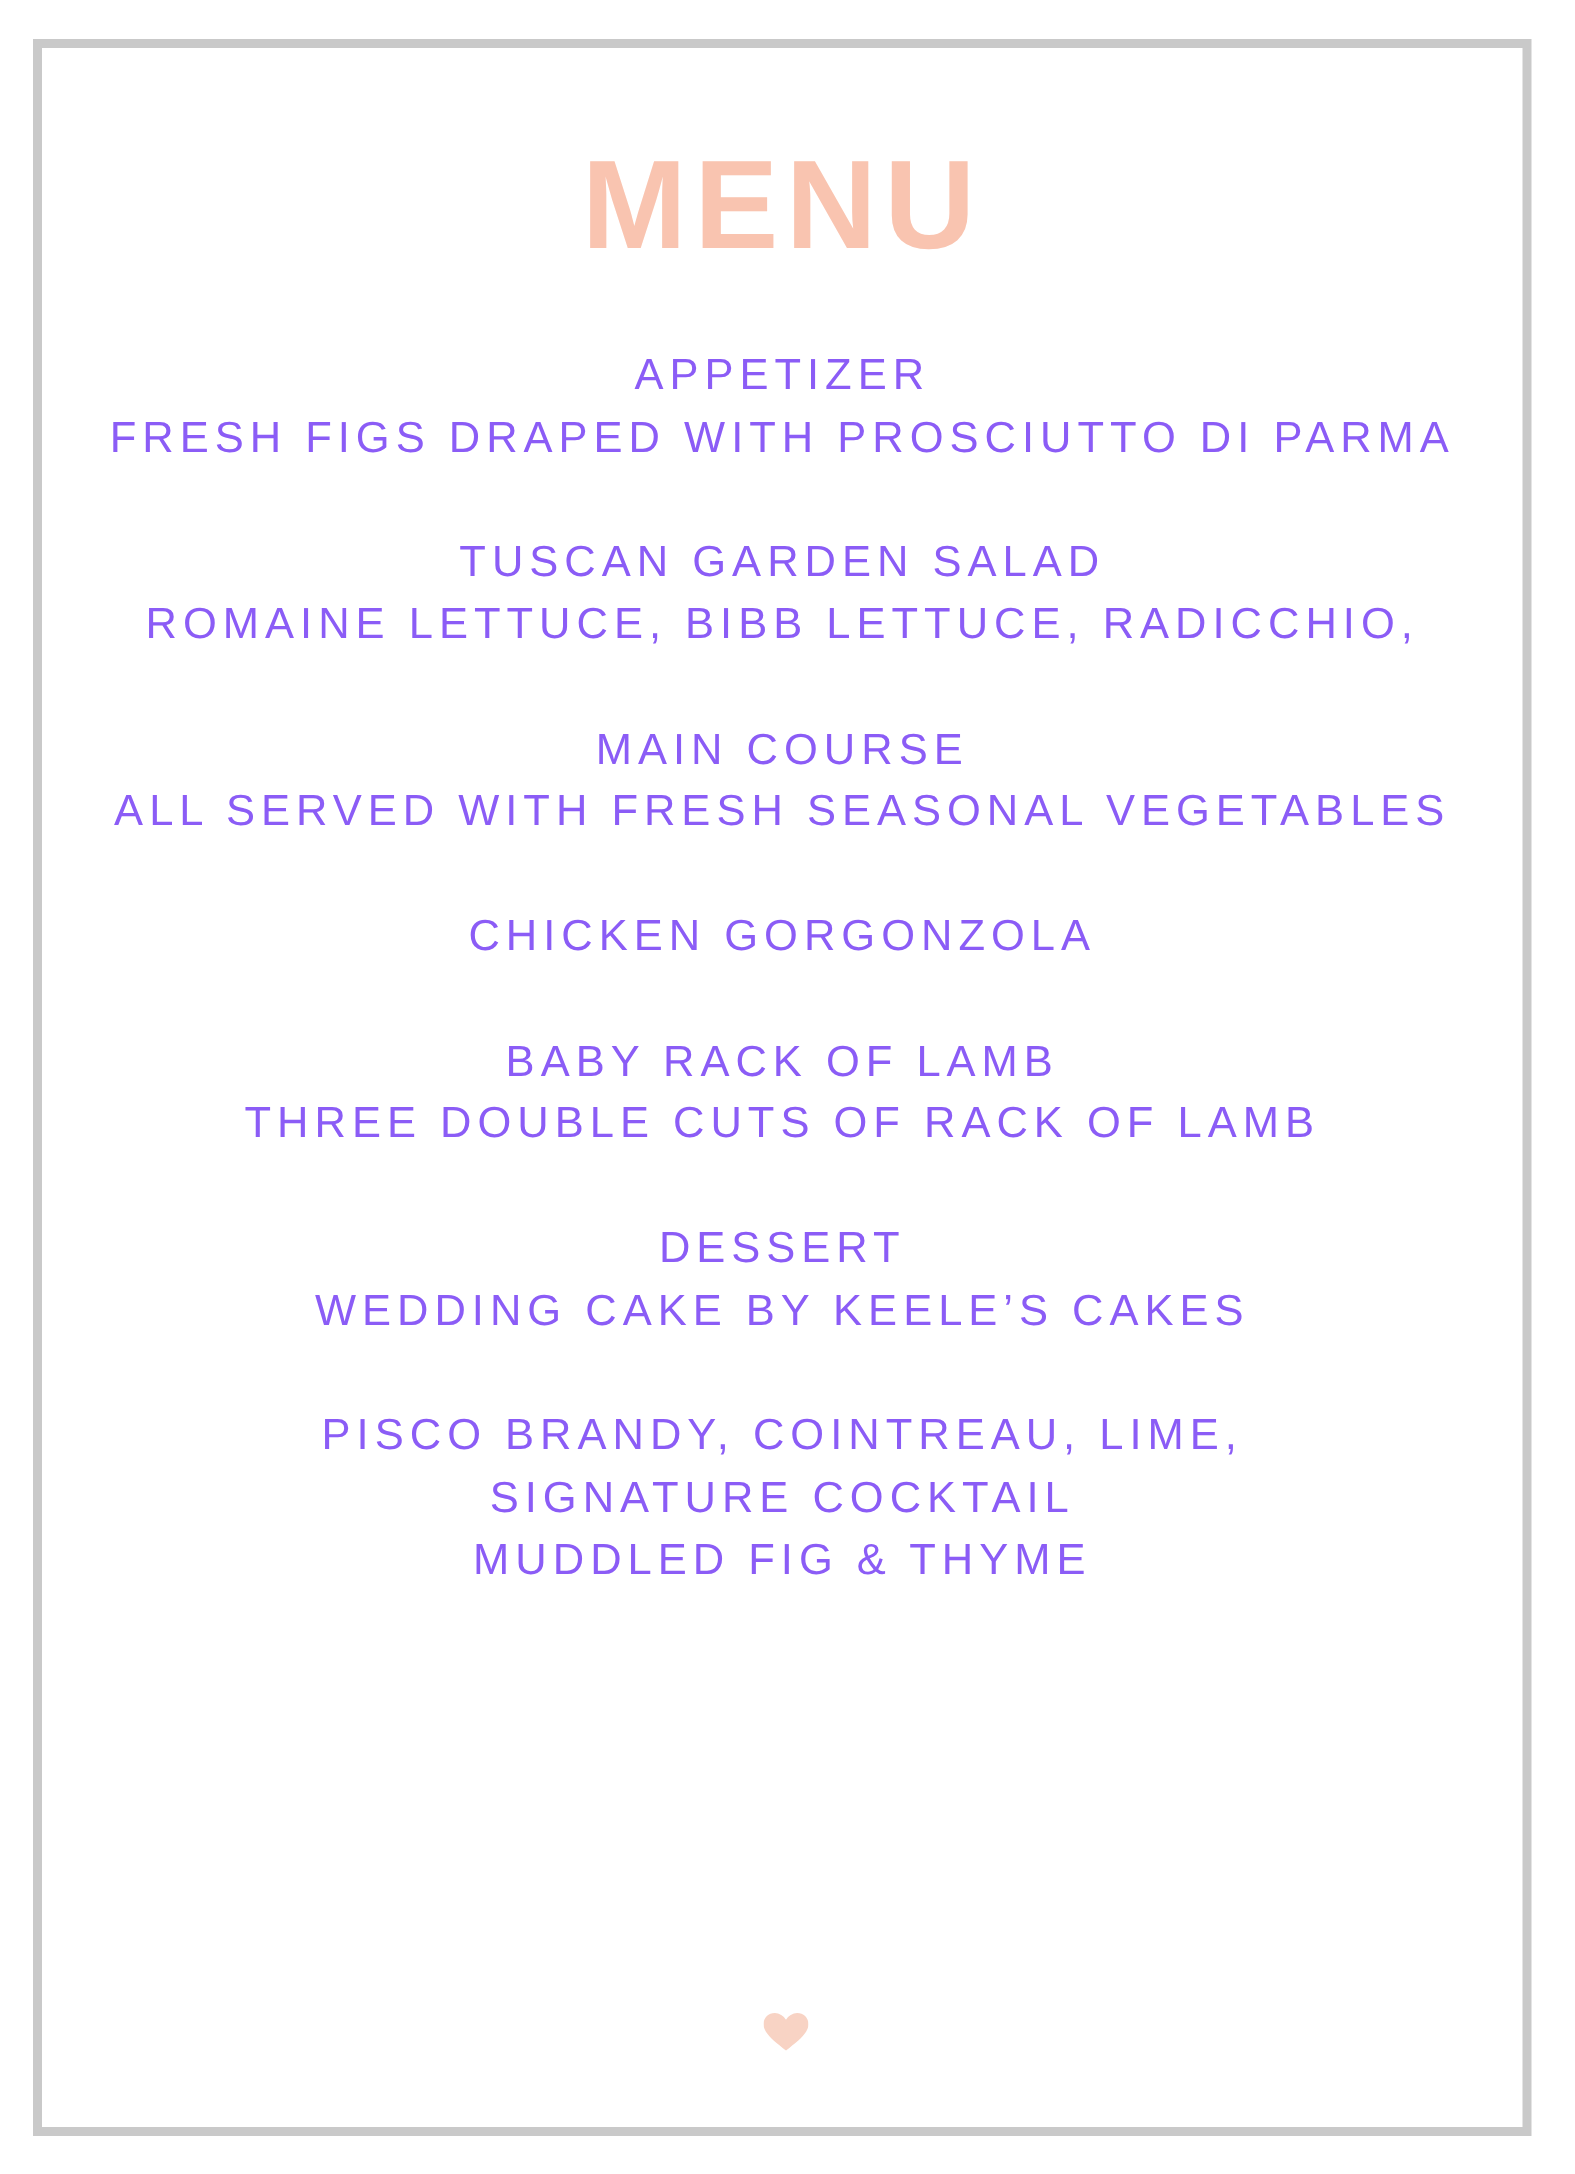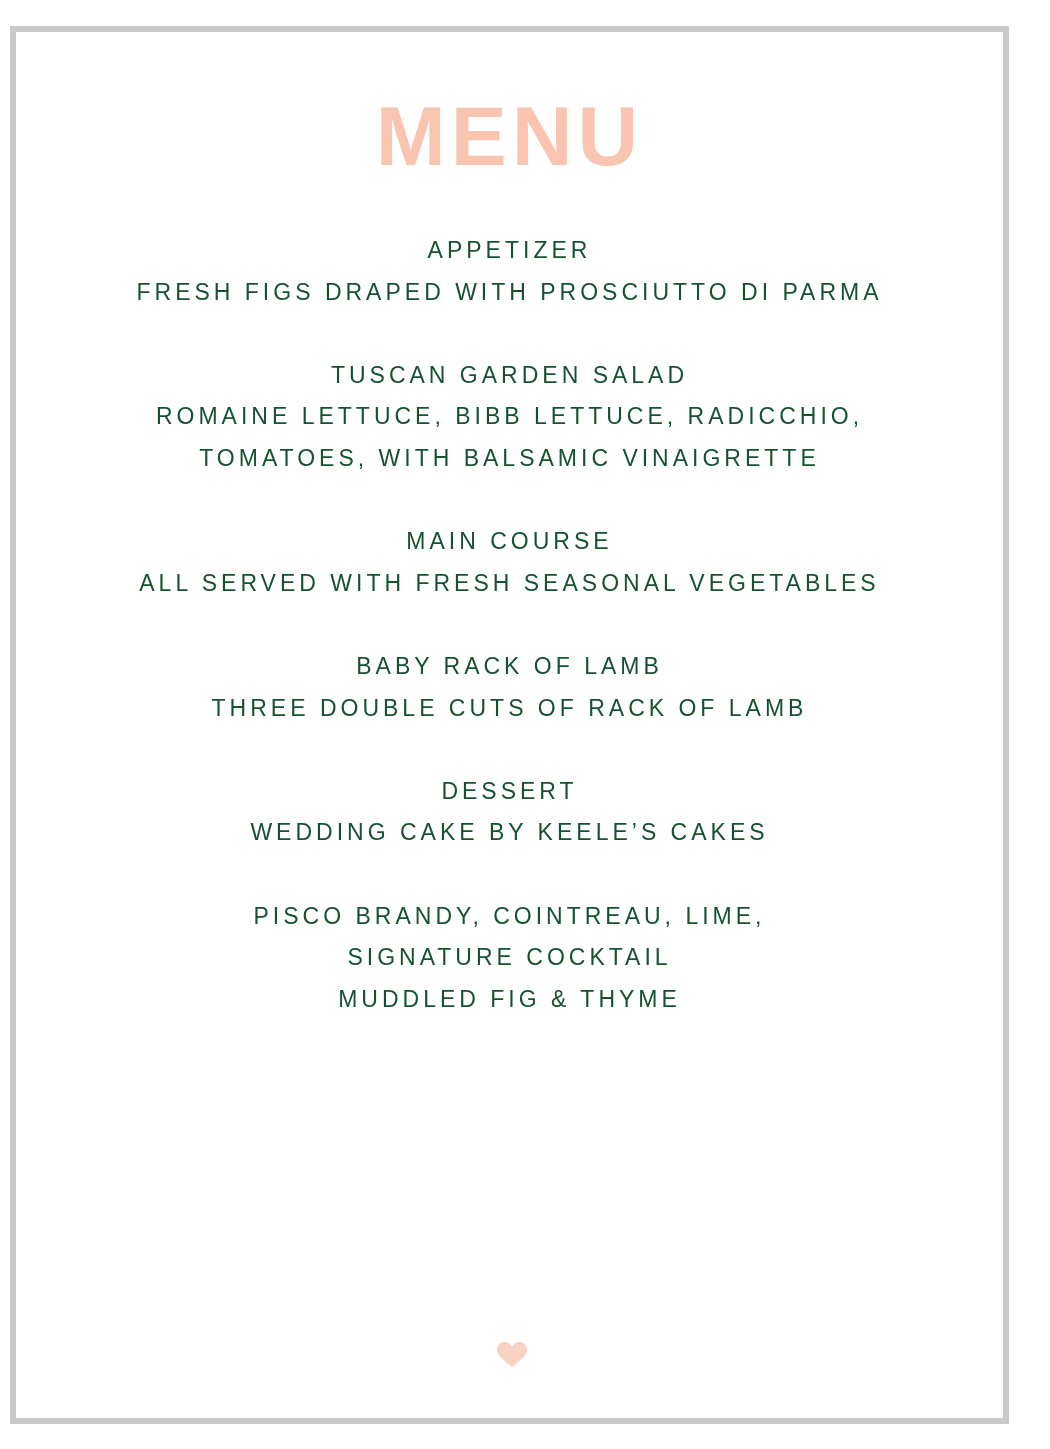--- a/index.html
+++ b/index.html
@@ -9,21 +9,21 @@
     }
     body {
       width: 1050px;
       height: 1449px;
       position: relative;
       overflow: hidden;
       font-family: "Liberation Sans", "DejaVu Sans", sans-serif;
     }
     .card {
       position: absolute;
-      left: 10px;
+      left: 22px;
       top: 26px;
       width: 987px;
       height: 1386px;
       border: 6px solid #c9c9c9;
       background: #ffffff;
     }
     .title {
       position: absolute;
       left: 0;
       right: 0;
@@ -42,24 +42,24 @@
       left: 0;
       right: 0;
       top: 198px;
       text-align: center;
     }
     .section {
       margin: 0 0 41.6px 0;
     }
     .line {
       display: block;
-      font-size: 23px;
+      font-size: 29px;
       line-height: 41.6px;
       letter-spacing: 4px;
-      color: #14532d;
+      color: #8b5cf6;
       white-space: nowrap;
       text-transform: uppercase;
     }
     .heart {
       position: absolute;
       left: 481px;
       top: 1310px;
       width: 30px;
       height: 26px;
     }
@@ -71,27 +71,27 @@
   <h1 class="title">MENU</h1>
 
   <div class="menu-body">
     <div class="section">
       <span class="line">APPETIZER</span>
       <span class="line">FRESH FIGS DRAPED WITH PROSCIUTTO DI PARMA</span>
     </div>
     <div class="section">
       <span class="line">TUSCAN GARDEN SALAD</span>
       <span class="line">ROMAINE LETTUCE, BIBB LETTUCE, RADICCHIO,</span>
-      <span class="line">TOMATOES, WITH BALSAMIC VINAIGRETTE</span>
     </div>
     <div class="section">
       <span class="line">MAIN COURSE</span>
       <span class="line">ALL SERVED WITH FRESH SEASONAL VEGETABLES</span>
     </div>
     <div class="section">
+      <span class="line">CHICKEN GORGONZOLA</span>
     </div>
     <div class="section">
       <span class="line">BABY RACK OF LAMB</span>
       <span class="line">THREE DOUBLE CUTS OF RACK OF LAMB</span>
     </div>
     <div class="section">
       <span class="line">DESSERT</span>
       <span class="line">WEDDING CAKE BY KEELE’S CAKES</span>
     </div>
     <div class="section">

